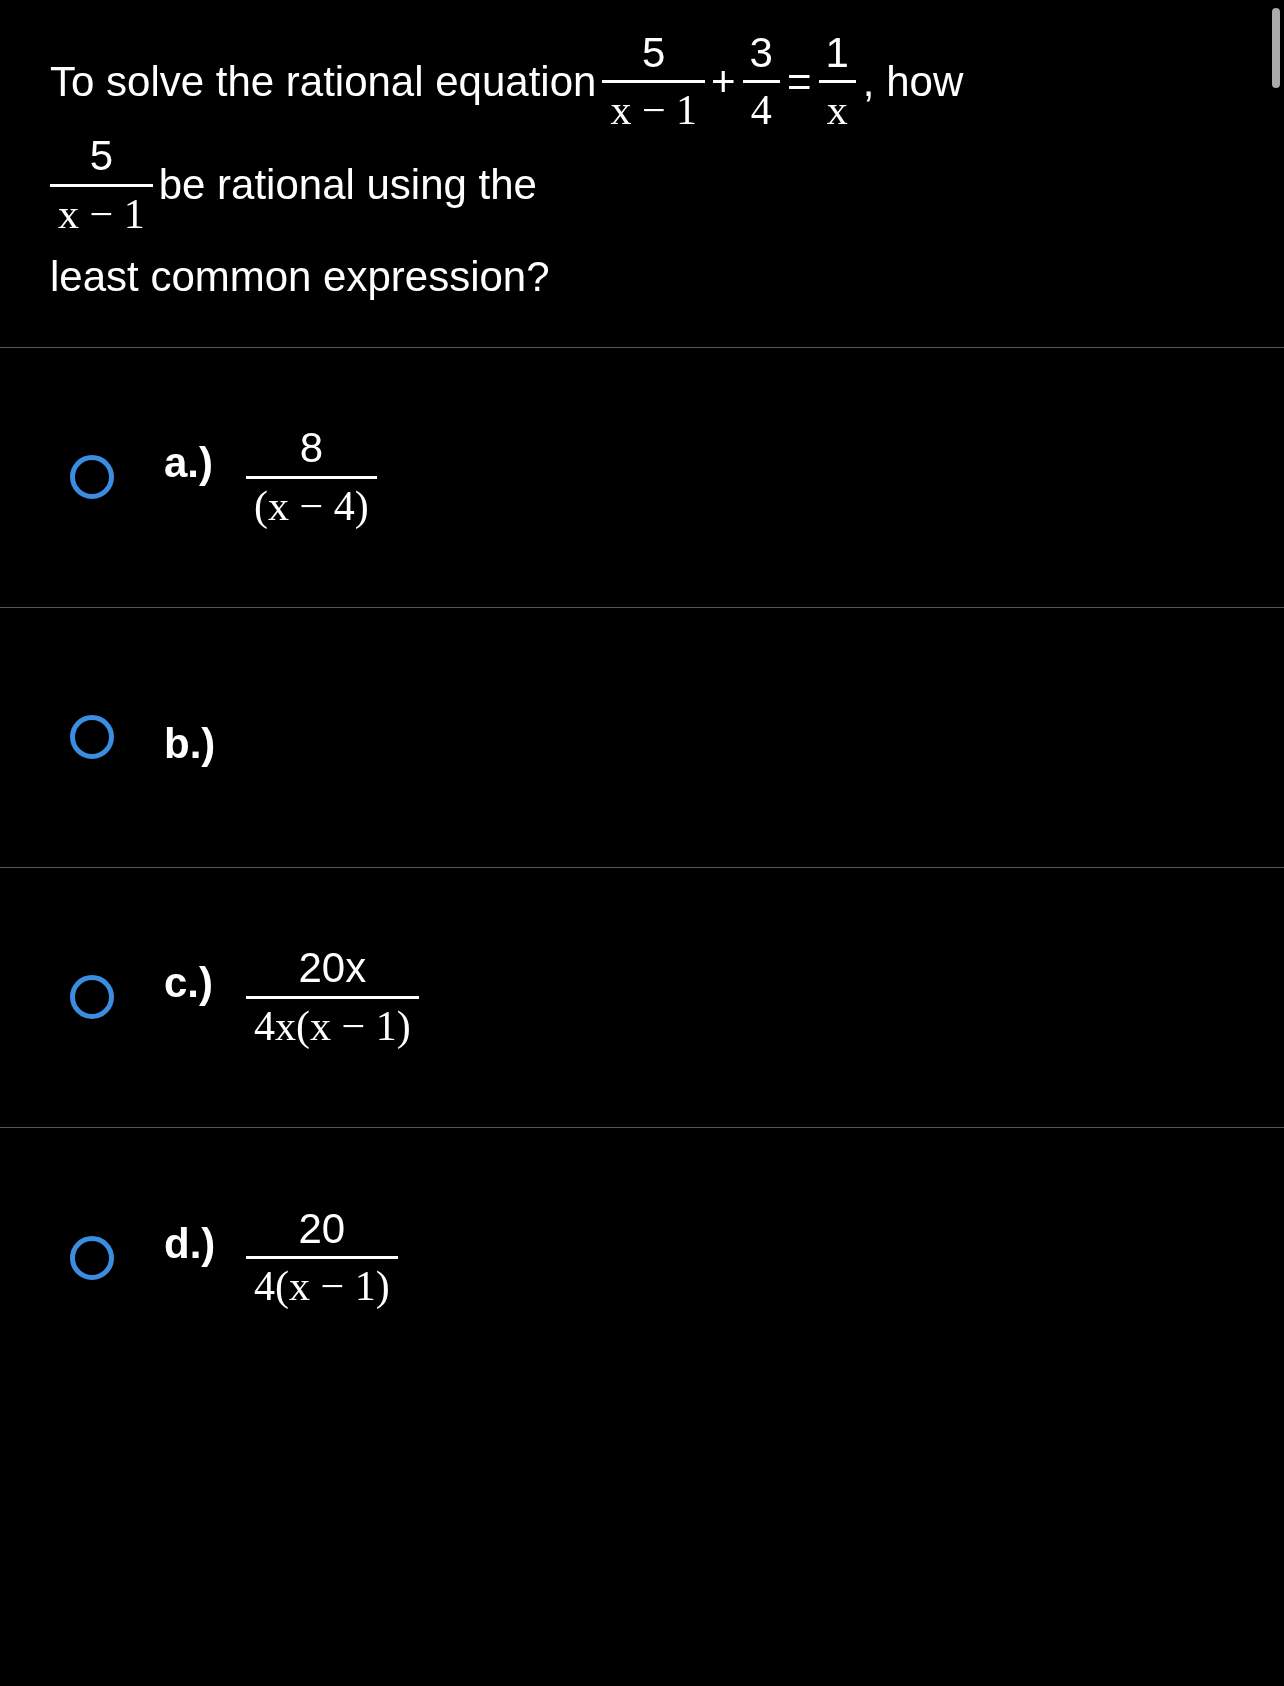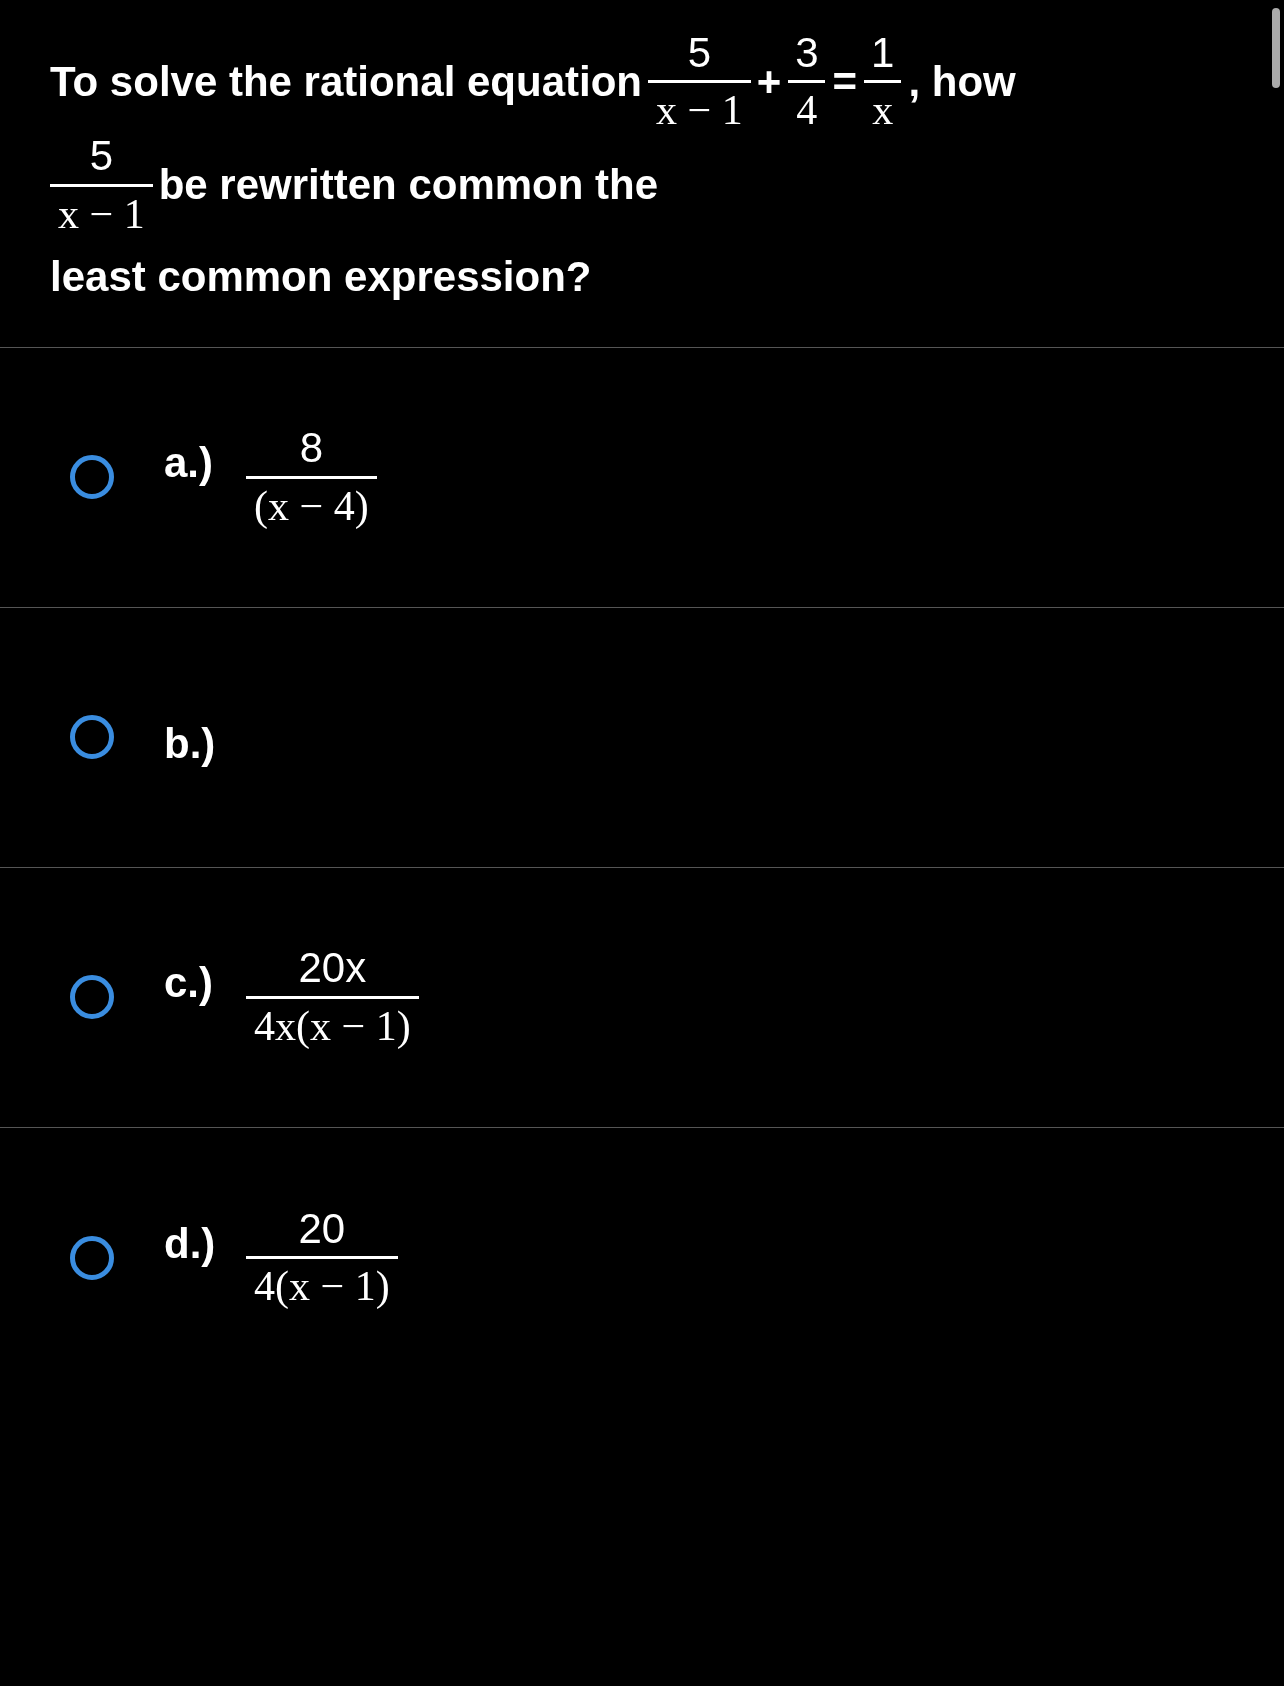--- a/index.html
+++ b/index.html
@@ -69,21 +69,20 @@
   .frac .num { padding: 0 8px 4px 8px; }
   .frac .den {
     border-top: 3px solid #fff;
     padding: 4px 8px 0 8px;
     font-family: Liberation Serif, serif;
   }
   .inline-text {
     display: inline;
     vertical-align: middle;
     font-size: 42px;
-    font-weight: bold;
   }
   .q-line { display: flex; flex-wrap: wrap; align-items: center; gap: 16px 6px; }
 </style>
 </head>
 <body>
 
 <div class="scroll-indicator"></div>
 
 <div class="question">
   <div class="q-line">
@@ -102,21 +101,21 @@
       <span class="num">1</span>
       <span class="den">x</span>
     </span>
     <span class="inline-text">, how</span>
   </div>
   <div class="q-line">
     <span class="frac">
       <span class="num">5</span>
       <span class="den">x − 1</span>
     </span>
-    <span class="inline-text"> be rewritten common the</span>
+    <span class="inline-text"> be rational using the</span>
   </div>
   <div class="q-line">
     <span class="inline-text">least common expression?</span>
   </div>
 </div>
 
 <div class="options">
 
   <div class="option">
     <div class="radio"></div>

